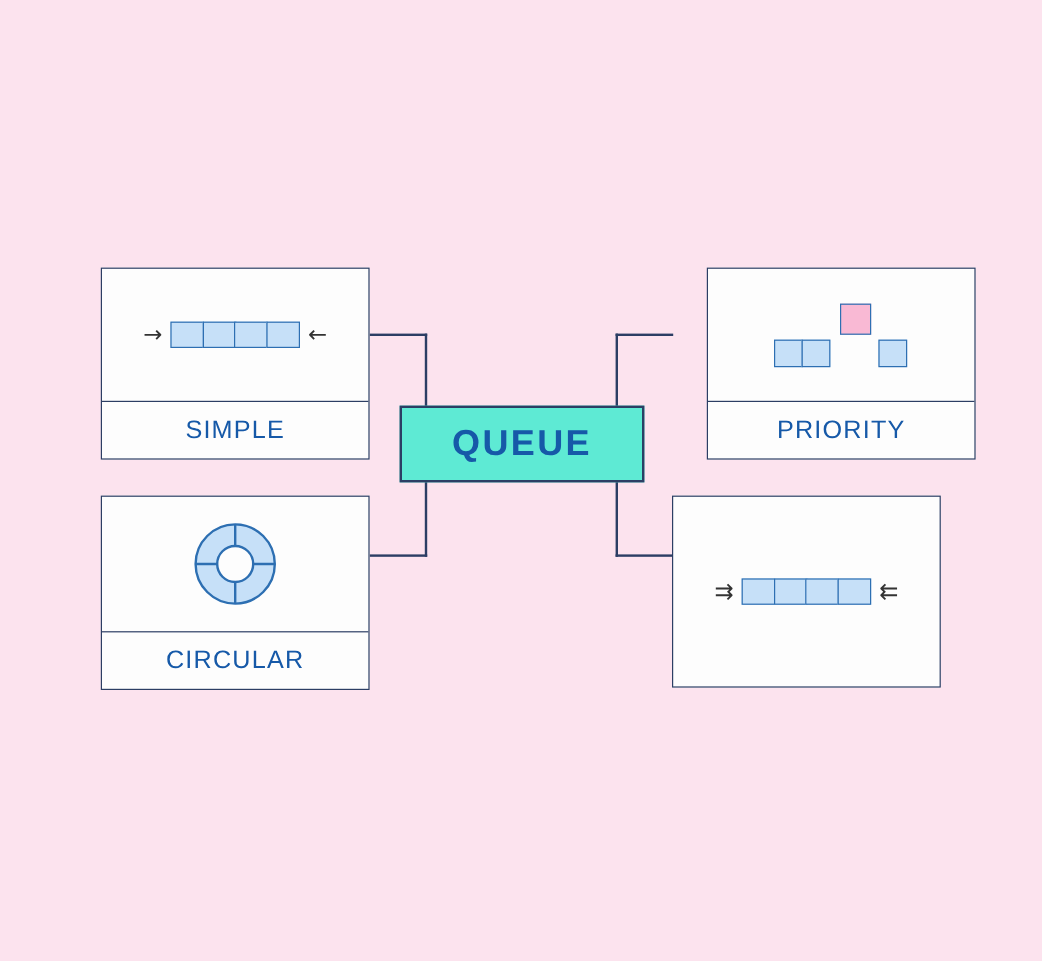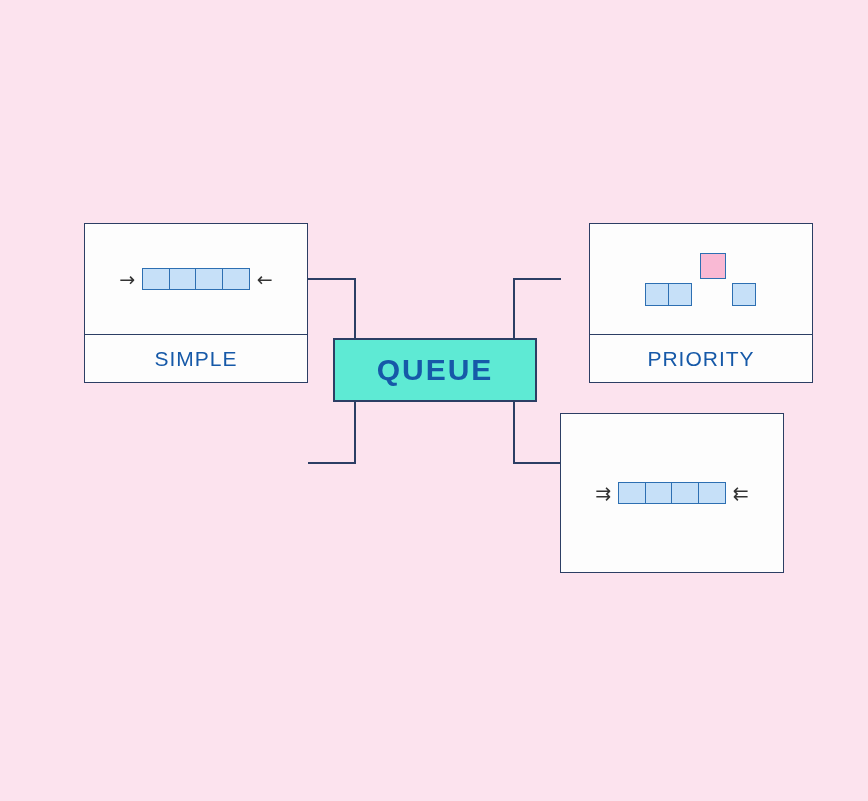--- a/index.html
+++ b/index.html
@@ -149,20 +149,33 @@
       <div class="priority-icon">
         <div class="pcell pink" style="left:55px; top:0;"></div>
         <div class="pcell" style="left:0; top:30px;"></div>
         <div class="pcell" style="left:22.5px; top:30px;"></div>
         <div class="pcell" style="left:87px; top:30px;"></div>
       </div>
     </div>
     <div class="label-area">PRIORITY</div>
   </div>
 
+  <div class="node" style="left:84px; top:413px; height:162px;">
+    <div class="icon-area">
+      <svg width="84" height="84" viewBox="0 0 84 84">
+        <circle cx="42" cy="42" r="33" fill="#c6e0f8" stroke="#2d6fb2" stroke-width="2"></circle>
+        <circle cx="42" cy="42" r="15" fill="#fdfdfd" stroke="#2d6fb2" stroke-width="2"></circle>
+        <line x1="42" y1="9" x2="42" y2="27" stroke="#2d6fb2" stroke-width="2"></line>
+        <line x1="42" y1="57" x2="42" y2="75" stroke="#2d6fb2" stroke-width="2"></line>
+        <line x1="9" y1="42" x2="27" y2="42" stroke="#2d6fb2" stroke-width="2"></line>
+        <line x1="57" y1="42" x2="75" y2="42" stroke="#2d6fb2" stroke-width="2"></line>
+      </svg>
+    </div>
+    <div class="label-area">CIRCULAR</div>
+  </div>
 
   <div class="node" style="left:560px; top:413px;">
     <div class="icon-area">
       <span class="arrow">⇉</span>
       <div class="cell-row">
         <div class="cell"></div>
         <div class="cell"></div>
         <div class="cell"></div>
         <div class="cell"></div>
       </div>

